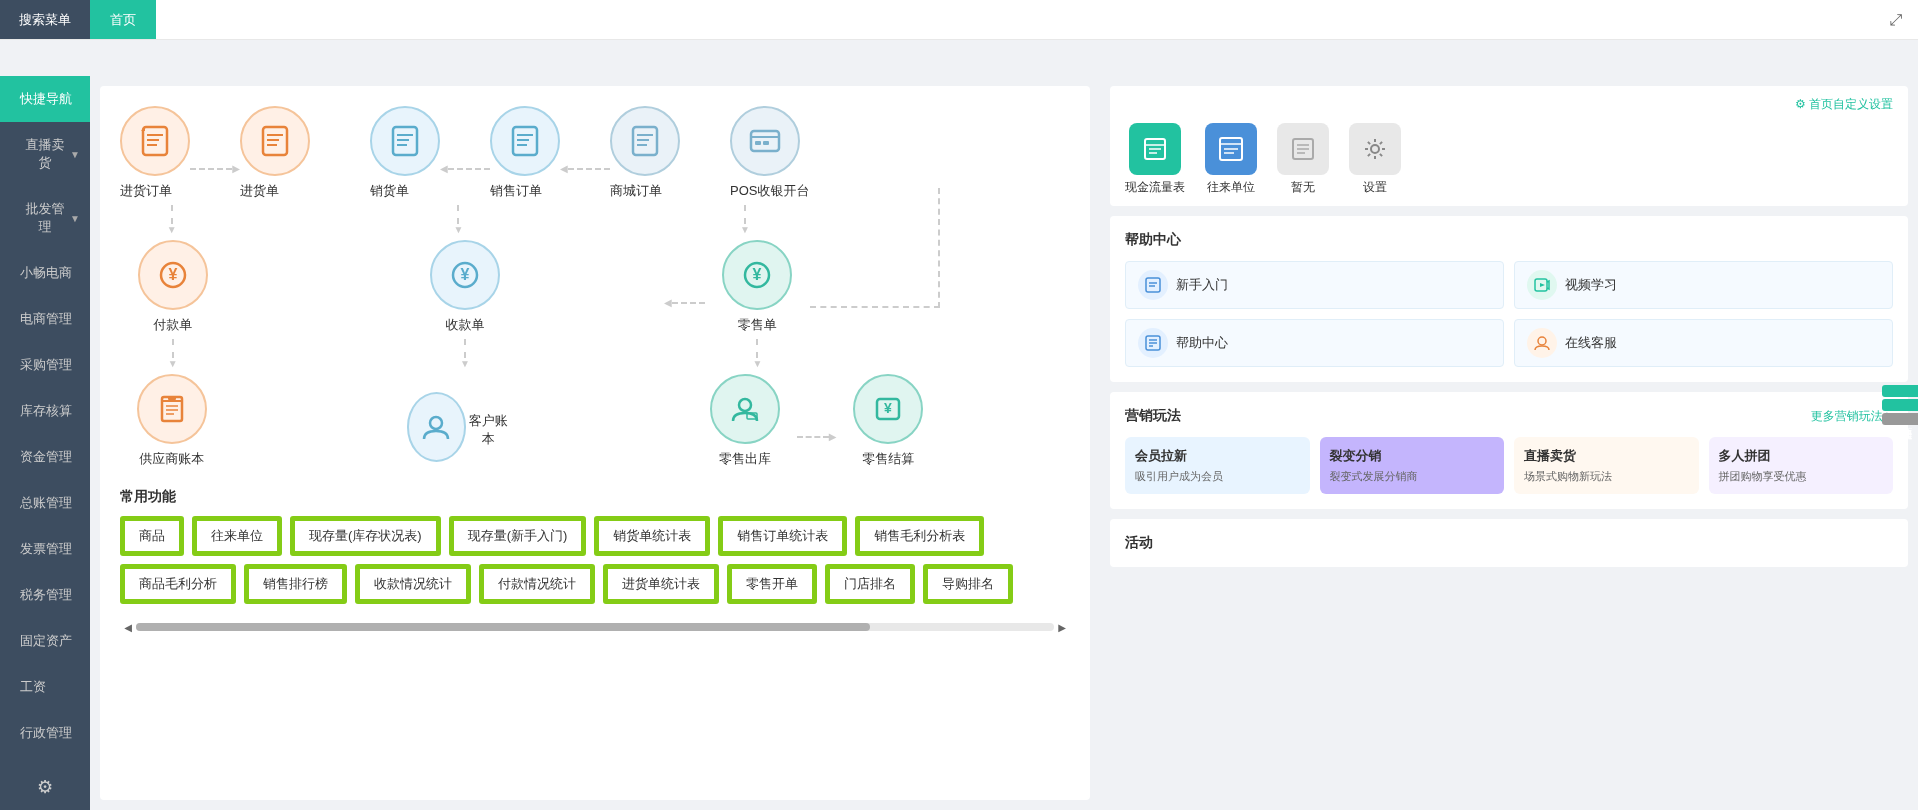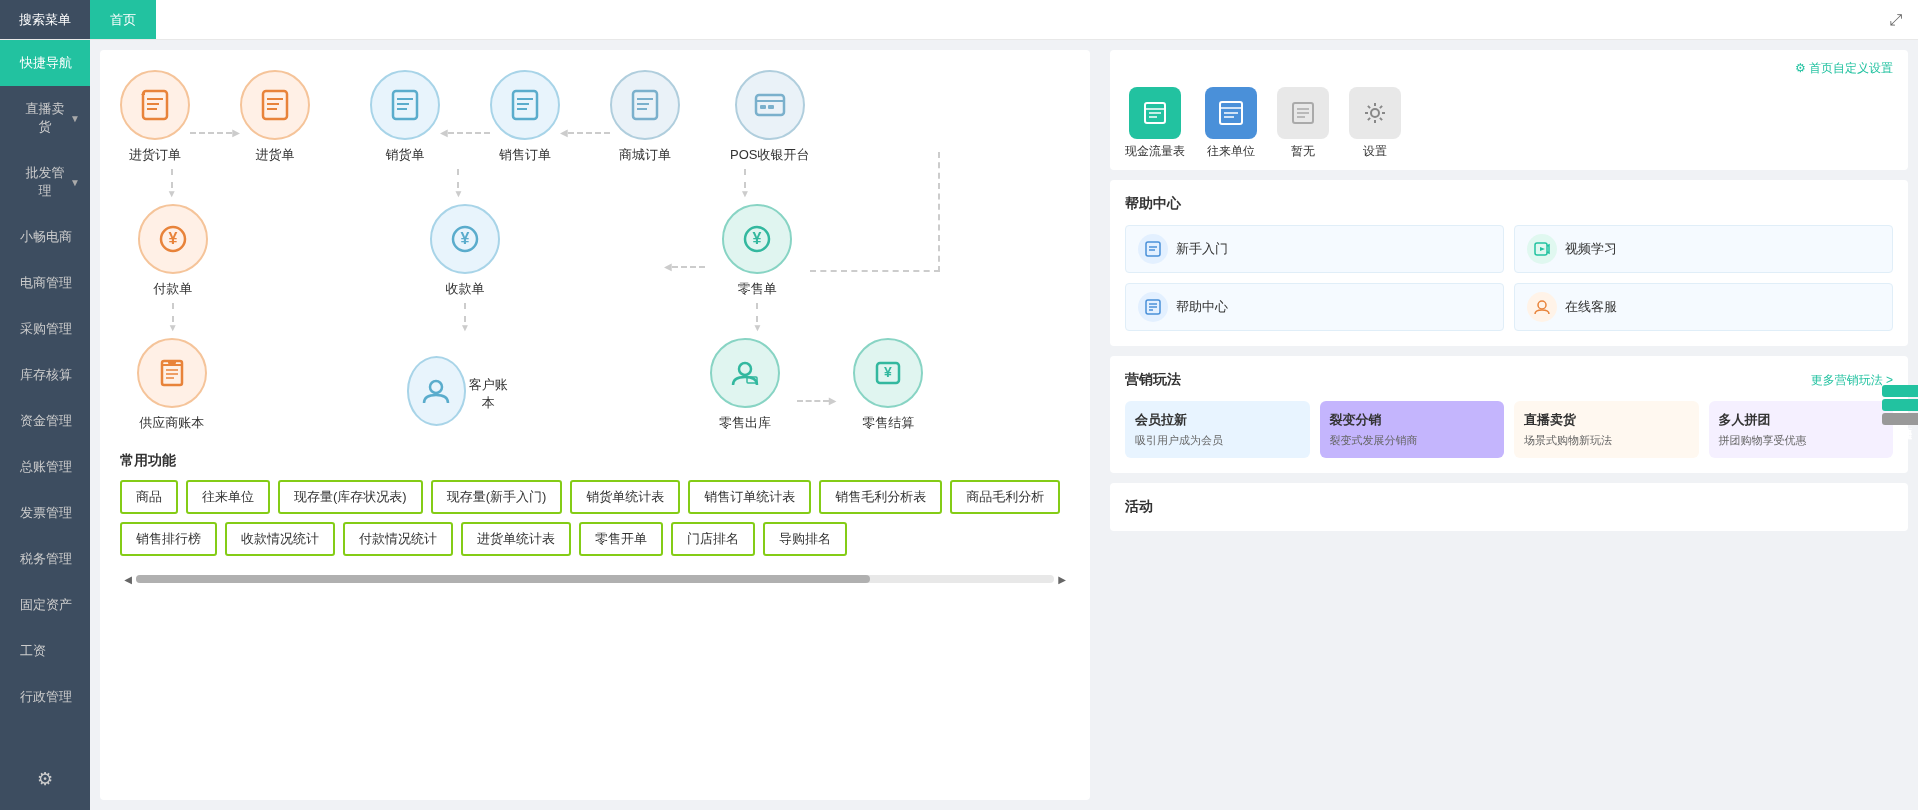--- a/index.html
+++ b/index.html
@@ -7,21 +7,21 @@
 
     
     .top-bar { height: 40px; background: #fff; display: flex; align-items: center; border-bottom: 1px solid #e8e8e8; flex-shrink: 0; }
     .search-menu { width: 90px; background: #3d4d60; color: #fff; height: 100%; display: flex; align-items: center; justify-content: center; font-size: 13px; cursor: pointer; }
     .tab-item { padding: 0 20px; height: 100%; display: flex; align-items: center; font-size: 13px; cursor: pointer; }
     .tab-item.active { background: #22c2a0; color: #fff; }
     .top-bar-right { margin-left: auto; padding-right: 10px; display: flex; align-items: center; }
     .expand-icon { width: 24px; height: 24px; display: flex; align-items: center; justify-content: center; cursor: pointer; color: #666; font-size: 16px; }
 
     
-    .main-layout { display: flex; flex: 1; overflow: hidden; }
+    .main-layout { display: flex; flex: 1; overflow: hidden; margin-top: 36px; }
 
     
     .sidebar { width: 90px; background: #3d4d60; display: flex; flex-direction: column; overflow-y: auto; flex-shrink: 0; }
     .sidebar-item { color: #ccc; font-size: 13px; padding: 14px 0; text-align: center; cursor: pointer; display: flex; align-items: center; justify-content: space-between; padding: 14px 10px 14px 20px; }
     .sidebar-item.active { background: #22c2a0; color: #fff; }
     .sidebar-item .arrow { font-size: 10px; color: #aaa; }
     .sidebar-bottom { margin-top: auto; padding: 10px 0; }
     .sidebar-gear { color: #ccc; text-align: center; padding: 10px 0; cursor: pointer; font-size: 18px; }
 
     
@@ -33,21 +33,21 @@
     .flow-circle.orange { background: #fff0e6; color: #e8833a; border: 2px solid #f5c49a; }
     .flow-circle.blue-light { background: #e8f4fc; color: #5aaccc; border: 2px solid #a8d4e8; }
     .flow-circle.teal { background: #e0f5f0; color: #33b89f; border: 2px solid #88d4c4; }
     .flow-circle.gray-blue { background: #eaf2f8; color: #7ab0cc; border: 2px solid #b0cedd; }
     .flow-label { font-size: 13px; color: #333; text-align: center; }
 
     
     .common-functions { margin-top: 20px; }
     .common-title { font-size: 14px; color: #333; margin-bottom: 10px; font-weight: bold; }
     .func-grid { display: flex; flex-wrap: wrap; gap: 8px; }
-    .func-btn { padding: 6px 14px; border: 2px solid #84cc16; border-radius: 3px; font-size: 13px; color: #333; background: #fff; cursor: pointer; }
+    .func-btn { padding: 6px 14px; border: 5px solid #84cc16; border-radius: 3px; font-size: 13px; color: #333; background: #fff; cursor: pointer; }
 
     
     .scrollbar-row { display: flex; align-items: center; margin-top: 10px; }
     .scrollbar-track { flex: 1; height: 8px; background: #e8e8e8; border-radius: 4px; }
     .scrollbar-thumb { height: 8px; background: #b0b0b0; border-radius: 4px; width: 80%; }
     .scroll-arrow { width: 16px; height: 16px; display: flex; align-items: center; justify-content: center; font-size: 10px; color: #666; cursor: pointer; }
 
     
     .right-panel { flex: 1; padding: 10px; overflow-y: auto; display: flex; flex-direction: column; gap: 10px; }
 
@@ -89,21 +89,21 @@
 
     
     .activity { background: #fff; border-radius: 4px; padding: 15px; }
     .activity-title { font-size: 14px; font-weight: bold; color: #333; }
 
     
     .float-btns { position: fixed; right: 0; top: 50%; transform: translateY(-50%); display: flex; flex-direction: column; gap: 2px; z-index: 100; }
     .float-btn { width: 36px; padding: 6px 4px; background: #22c2a0; color: #fff; font-size: 11px; text-align: center; cursor: pointer; border-radius: 3px 0 0 3px; writing-mode: vertical-rl; line-height: 1.3; }
     .float-btn.gray { background: #999; }
 
-    .col-wrapper { display: flex; flex-direction: column; align-items: center; }
+    .col-wrapper { display: flex; flex-direction: column; align-items: flex-start; }
     .down-arrow { height: 30px; display: flex; flex-direction: column; align-items: center; }
     .down-arrow-line { width: 0; border-left: 2px dashed #ccc; height: 22px; }
     .down-arrow-head { color: #ccc; font-size: 10px; }
 
     
     .diagram-area { width: 820px; }
   </style>
 </head>
 <body>
 

